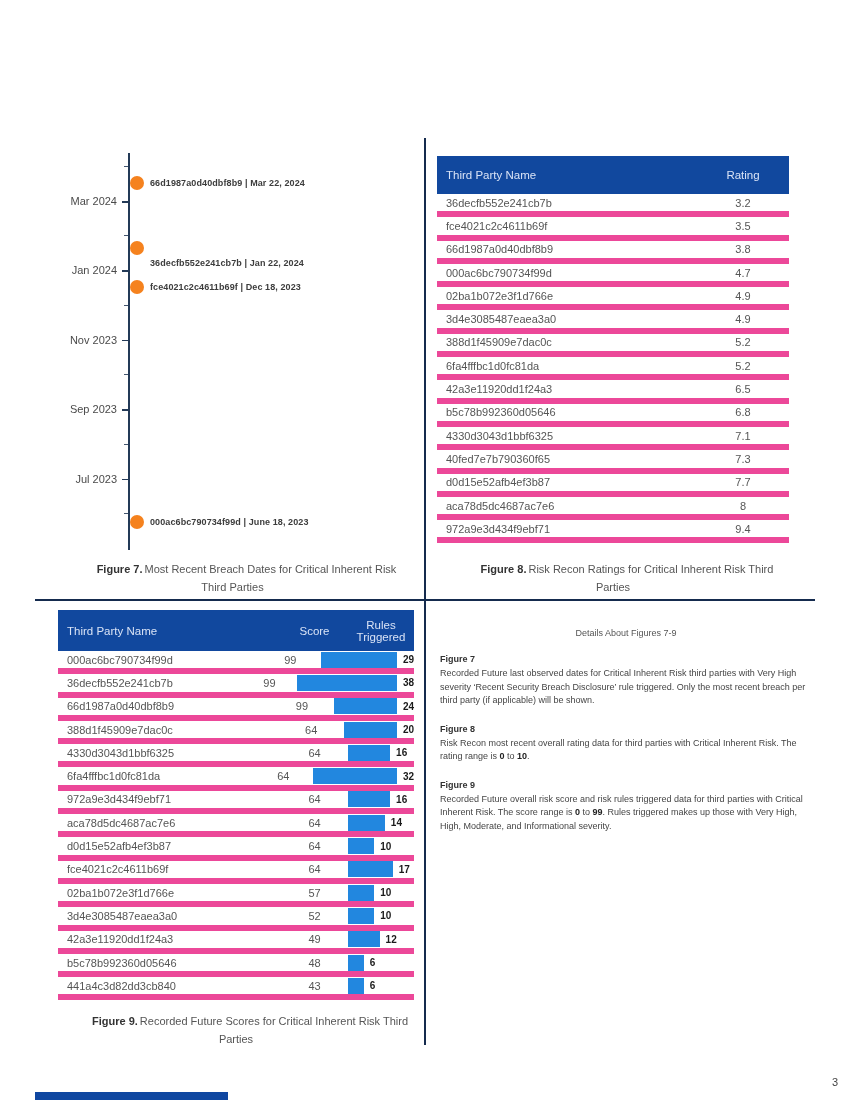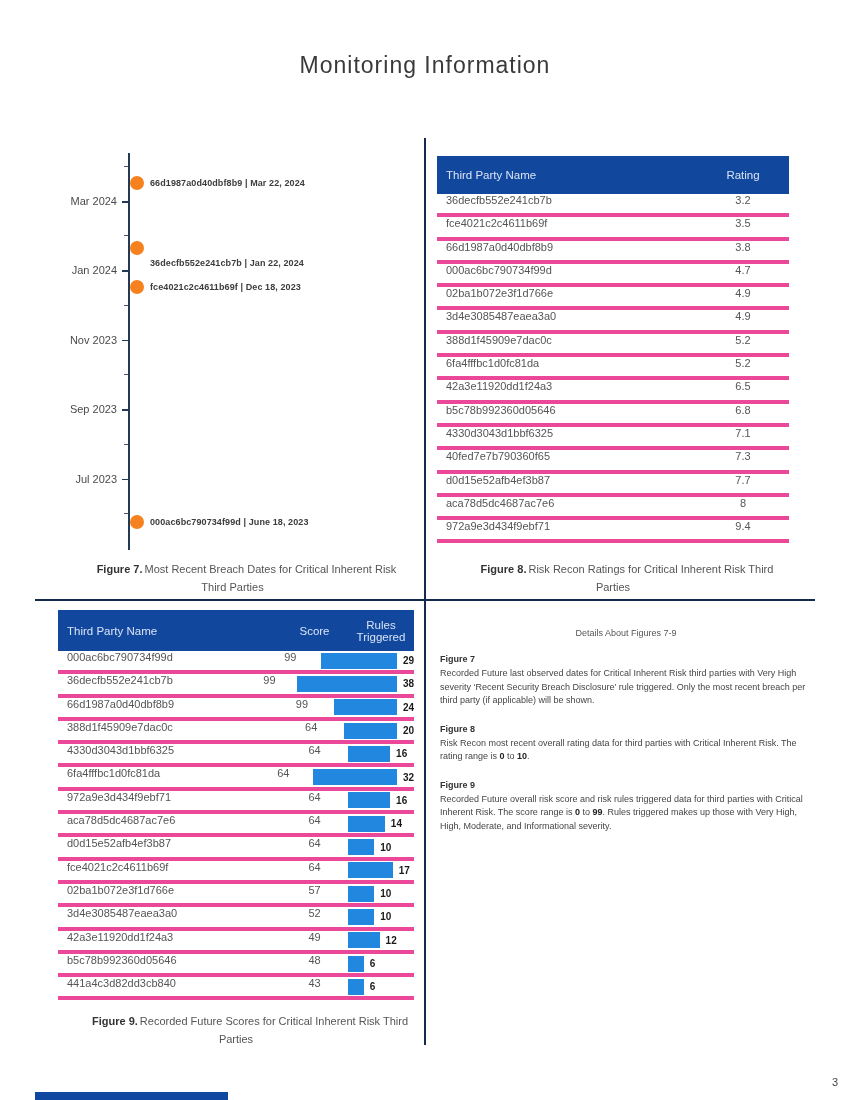--- a/index.html
+++ b/index.html
@@ -32,21 +32,21 @@
   
   .caption { text-align:center; font-size:11px; color:#555; line-height:1.65; }
   .cap-bold { font-weight:700; color:#333; margin-right:2px;padding-left:28px; }
   .cap-fig7 { left:65px;  top:560px;  width:335px; }
   .cap-fig8 { left:437px; top:560px;  width:352px; }
   .cap-fig9 { left:58px;  top:1012px; width:356px; }
 
   
   .tbl-header { display:flex; align-items:center; background:#11489E; color:#D9E3F6;
     font-size:11.5px; }
-  .tbl-row { display:flex; align-items:flex-start; border-bottom:4px solid #ec4899;
+  .tbl-row { display:flex; align-items:center; border-bottom:6px solid #ec4899;
     font-size:11px; color:#555; }
 
   
   .fig8 { left:437px; top:156px; width:352px; }
   .fig8 .tbl-header { height:38px; padding-left:9px; }
   .fig8 .col-name { flex:1; text-align:left; }
   .fig8 .col-rating { width:92px; text-align:center; }
   .fig8 .tbl-row { height:23.3px; padding-left:9px; }
 
   
@@ -68,21 +68,20 @@
   .det-body b { color:#222; }
 
   .page-number { top:1076px; left:818px; width:20px; text-align:right;
     font-size:11px; color:#444; }
 </style>
 </head>
 <body>
 
 <div id="page">
 
-  <div class="abs page-title">Monitoring Information</div>
 
   <div class="abs timeline">
     <div class="tl-axis"></div>
   <div class="tick-major" style="top: 56px;"></div>
       <div class="axis-label" style="top: 56px;">Mar 2024</div>
       <div class="tick-major" style="top: 125.4px;"></div>
       <div class="axis-label" style="top: 125.4px;">Jan 2024</div>
       <div class="tick-major" style="top: 194.8px;"></div>
       <div class="axis-label" style="top: 194.8px;">Nov 2023</div>
       <div class="tick-major" style="top: 264.2px;"></div>

